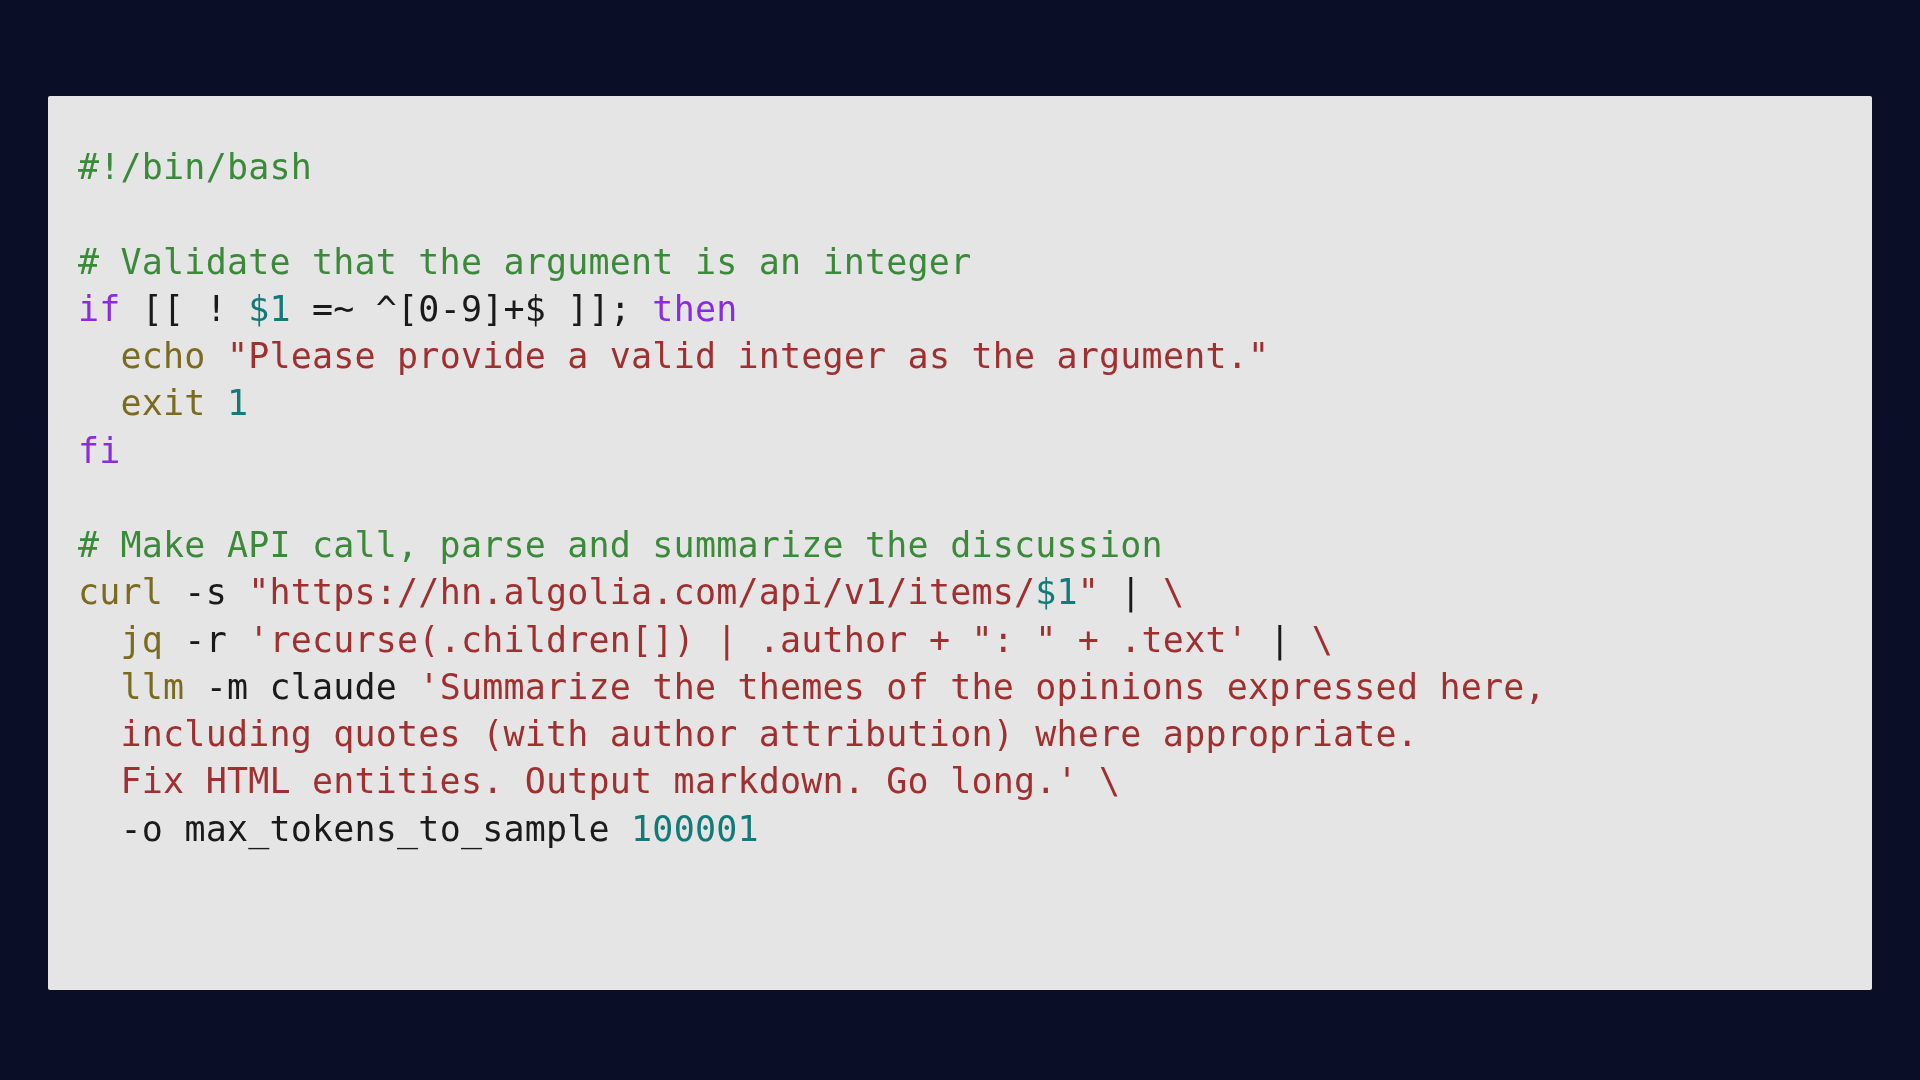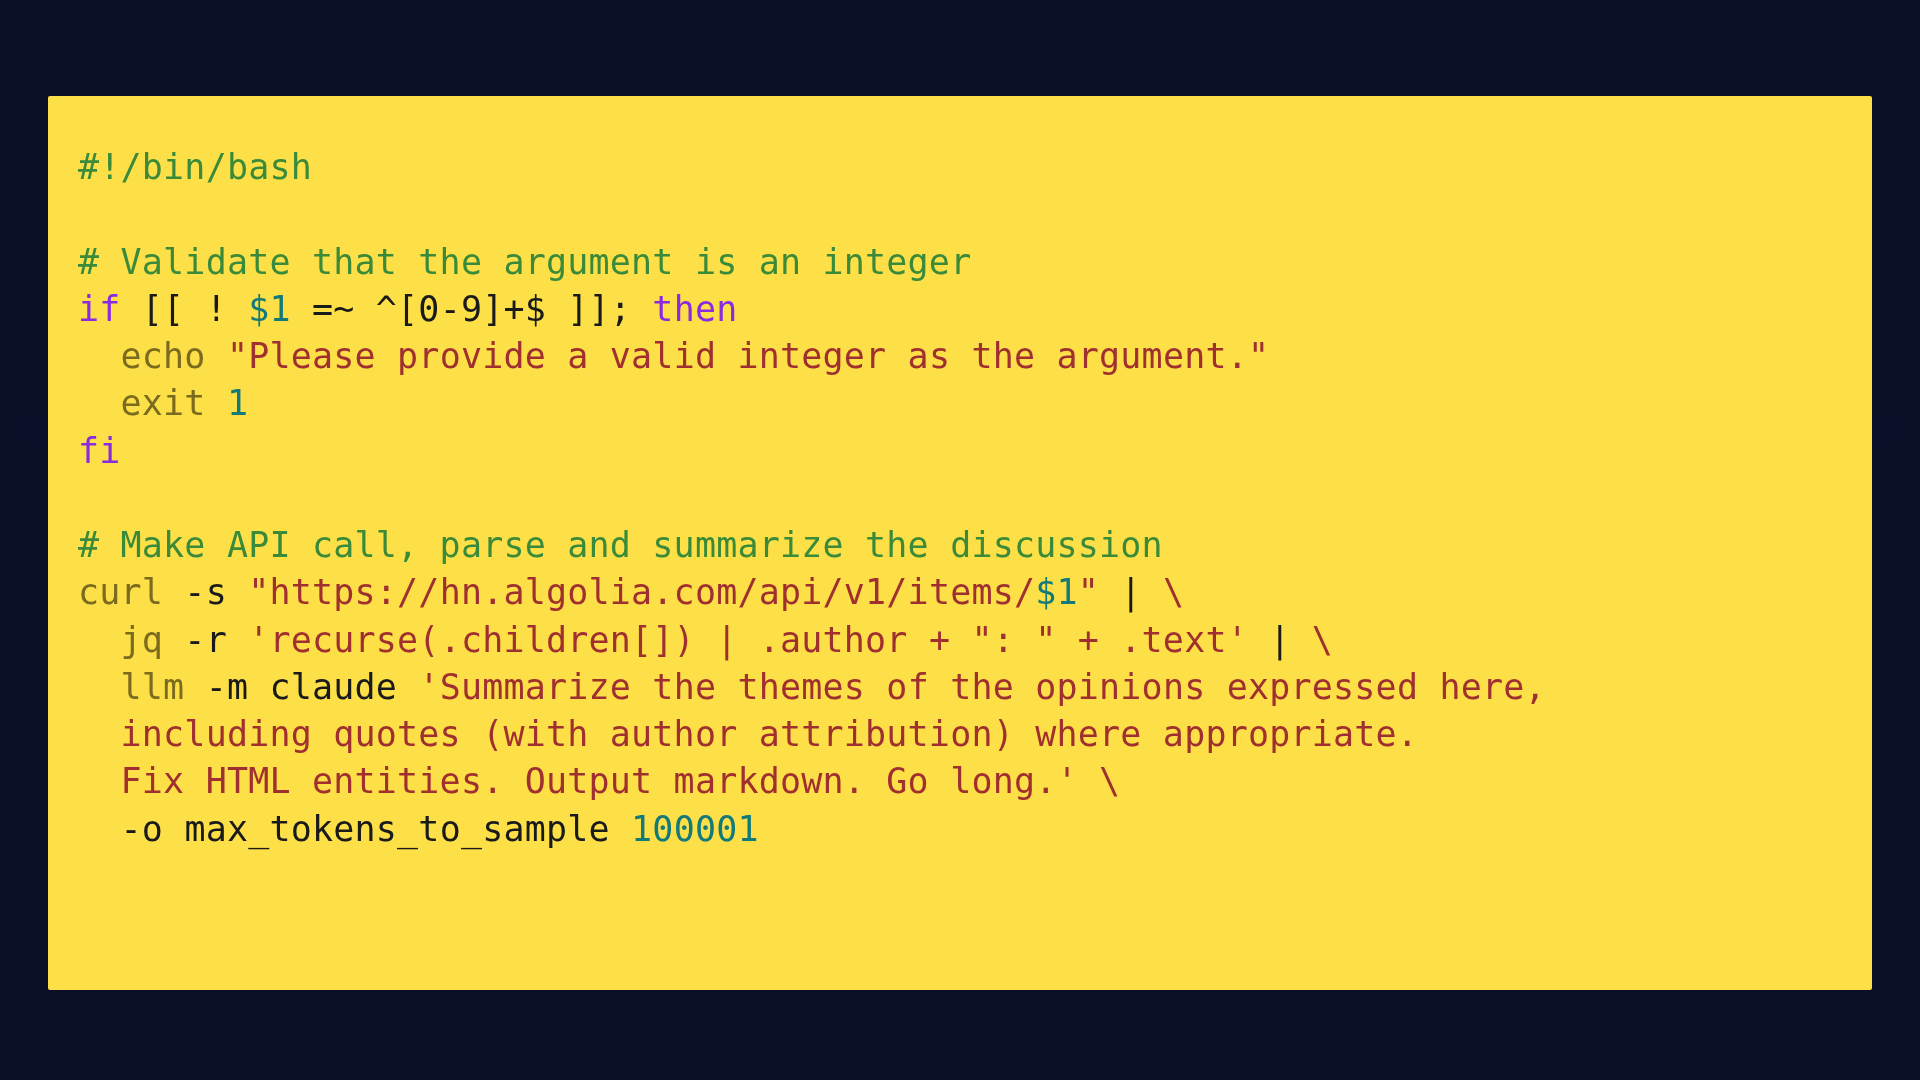--- a/index.html
+++ b/index.html
@@ -21,21 +21,21 @@
     height: 120px;
     background: radial-gradient(ellipse at 50% 0%, #1a2456 0%, #0a0e27 70%);
     opacity: 0.8;
   }
   .code-card {
     position: absolute;
     left: 48px;
     top: 96px;
     width: 1824px;
     height: 894px;
-    background: #fde047;
+    background: #e5e5e5;
     box-sizing: border-box;
     padding: 48px 30px 48px 30px;
     border-radius: 2px;
     font-family: "DejaVu Sans Mono", "Menlo", "Consolas", monospace;
     font-size: 35px;
     line-height: 1.35;
     white-space: pre;
     color: #111111;
     letter-spacing: 0.2px;
     font-weight: 500;

